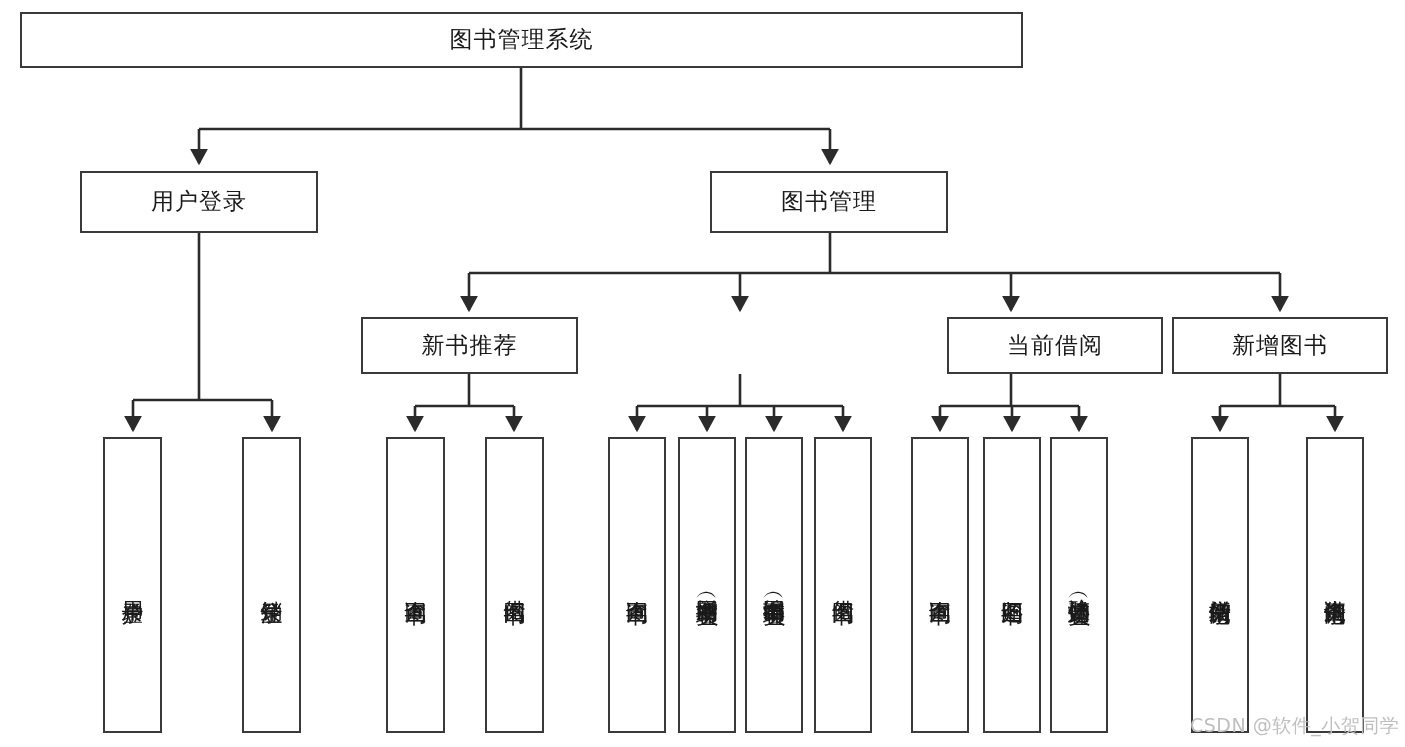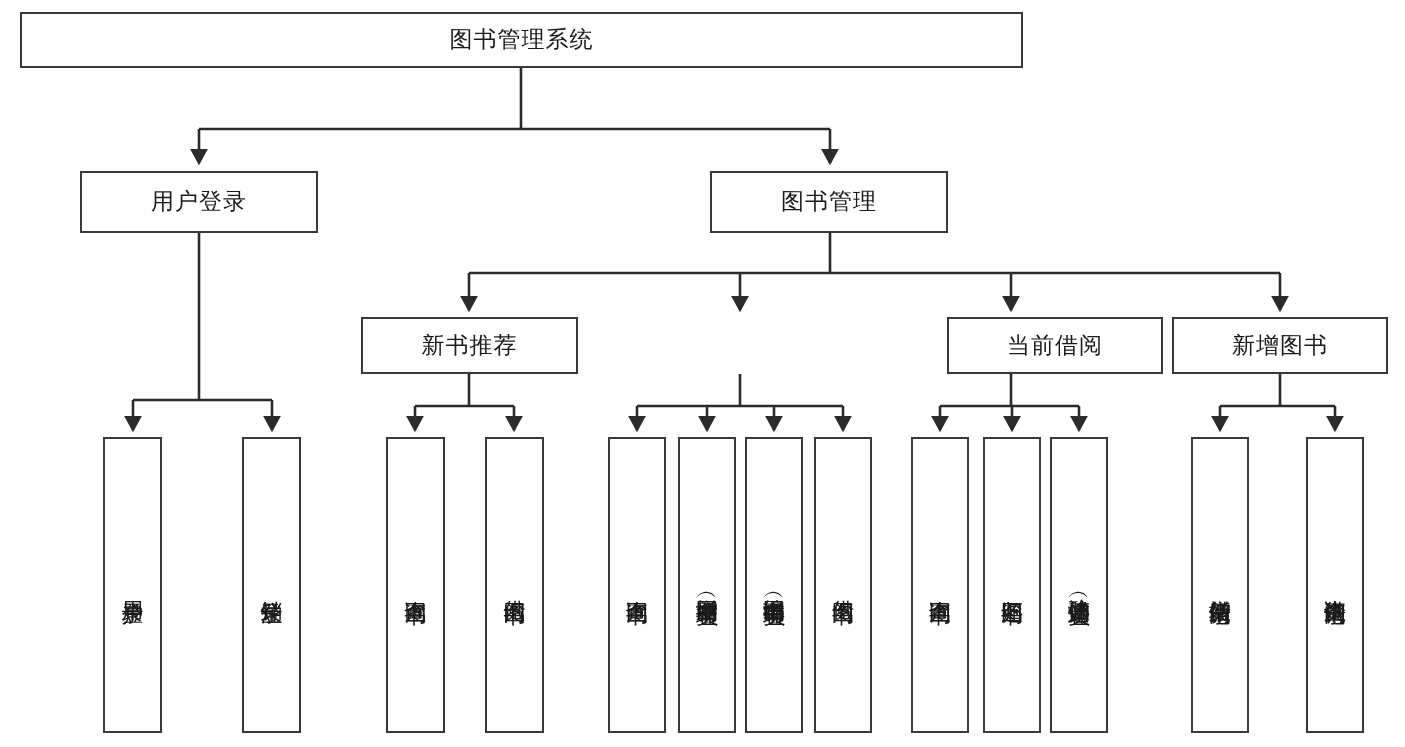--- a/index.html
+++ b/index.html
@@ -174,14 +174,15 @@
     <span class="vlabel">确认归还（管理员）</span>
   </div>
 
   <div class="node vert" style="left:1191px; top:437px; width:58px; height:296px;">
     <span class="vlabel">新增借阅记录</span>
   </div>
   <div class="node vert" style="left:1306px; top:437px; width:58px; height:296px;">
     <span class="vlabel">查询借阅记录</span>
   </div>
 
+  <div class="watermark" style="left:1190px; top:713px;">CSDN @软件_小贺同学</div>
 
 </div>
 
 </body></html>

